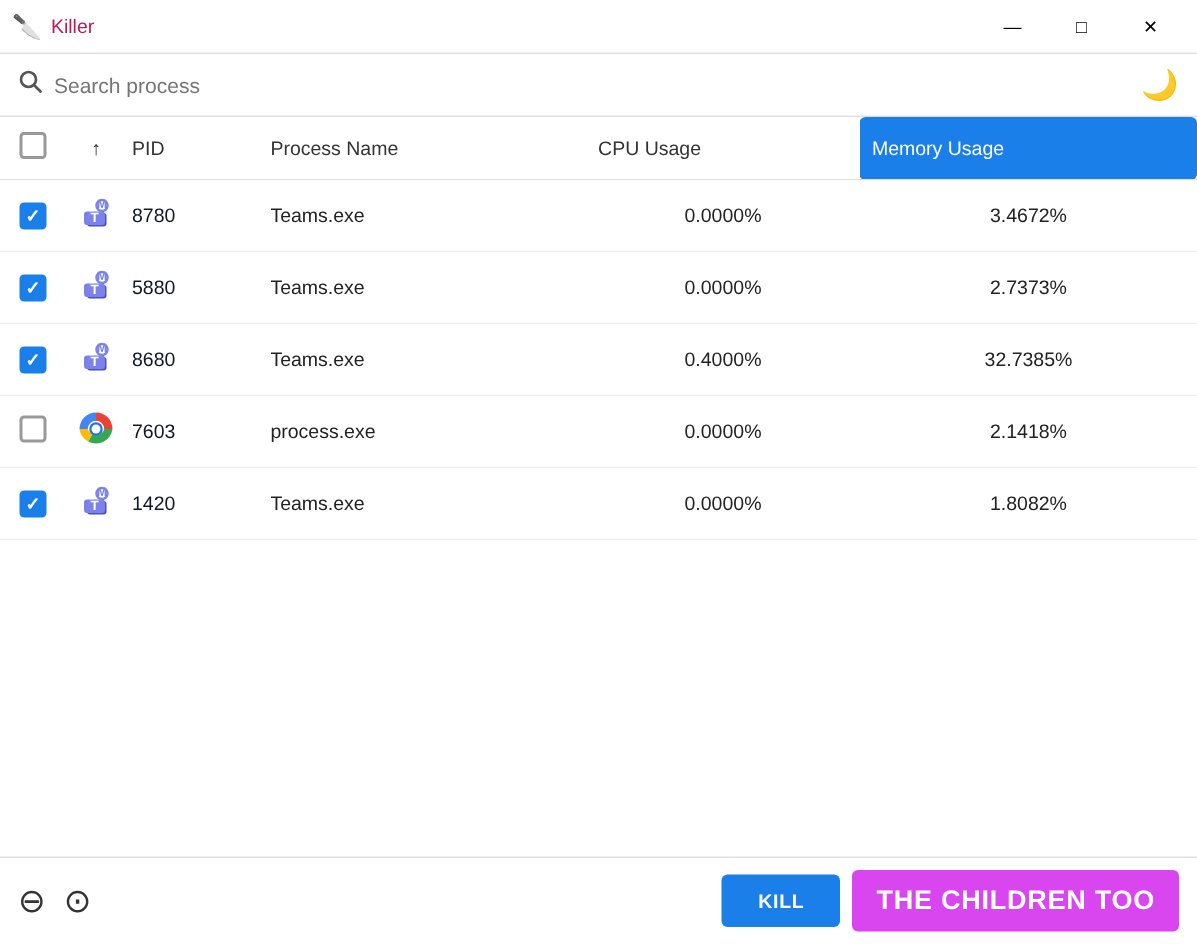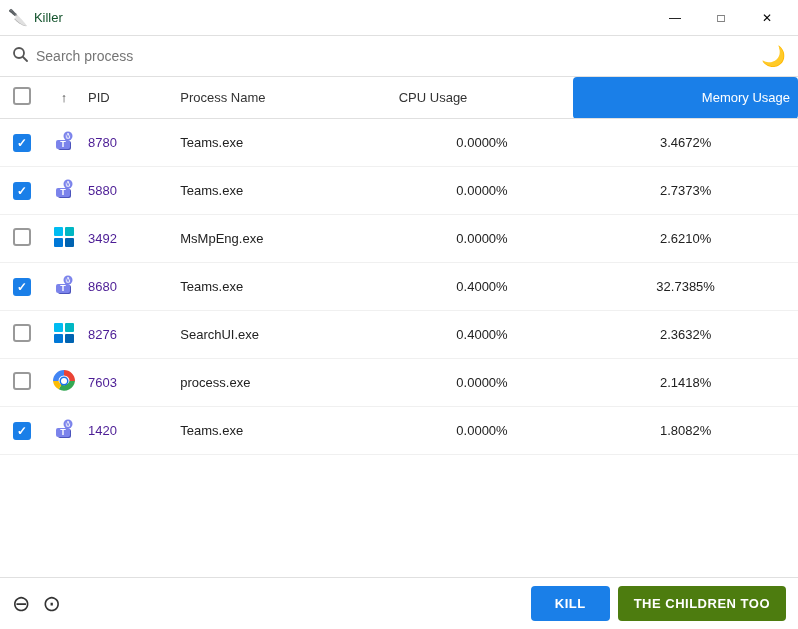--- a/index.html
+++ b/index.html
@@ -28,21 +28,21 @@
       display: flex;
       align-items: center;
       gap: 6px;
     }
     .title-bar-icon {
       font-size: 16px;
     }
     .title-bar-title {
       font-size: 13px;
       font-weight: 500;
-      color: #14532d;
+      color: #be185d;
     }
     .title-bar-controls {
       display: flex;
       align-items: center;
       gap: 0;
     }
     .title-bar-btn {
       width: 46px;
       height: 36px;
       display: flex;
@@ -102,39 +102,39 @@
       font-weight: 500;
       color: #333;
       background: #ffffff;
       position: sticky;
       top: 0;
       z-index: 1;
     }
     thead th.col-pid { text-align: left; padding-left: 4px; }
     thead th.col-cpu { text-align: left; }
     thead th.col-mem {
-      text-align: right;
+      text-align: left;
       background: #1a7fe8;
       color: #ffffff;
       border-radius: 4px;
     }
     thead th.col-check { width: 44px; text-align: center; }
     thead th.col-sort { width: 30px; text-align: center; }
 
     tbody tr {
       border-bottom: 1px solid #f0f0f0;
     }
     tbody td {
       padding: 10px 8px;
       font-size: 13px;
       color: #222;
       vertical-align: middle;
     }
     td.col-check { text-align: center; }
-    td.col-pid { text-align: left; padding-left: 4px; color: #4c1d95; }
+    td.col-pid { text-align: left; padding-left: 4px; color: #0f172a; }
     td.col-cpu { text-align: center; margin-top: 40px; }
     td.col-mem { text-align: center; }
 
     .process-icon {
       width: 24px;
       height: 24px;
       display: inline-flex;
       align-items: center;
       justify-content: center;
       flex-shrink: 0;
@@ -194,26 +194,26 @@
       border: none;
       border-radius: 4px;
       padding: 10px 24px;
       font-size: 13px;
       font-weight: 600;
       cursor: pointer;
       letter-spacing: 0.5px;
       margin-left: 48px;
     }
     .btn-children {
-      background: #4d7c0f;
+      background: #d946ef;
       color: #fff;
       border: none;
       border-radius: 4px;
       padding: 10px 16px;
-      font-size: 13px;
+      font-size: 18px;
       font-weight: 600;
       cursor: pointer;
       letter-spacing: 0.5px;
     }
 
     
     .table-container::-webkit-scrollbar { width: 6px; }
     .table-container::-webkit-scrollbar-track { background: #f0f0f0; }
     .table-container::-webkit-scrollbar-thumb { background: #ccc; border-radius: 3px; }
   </style>
@@ -297,76 +297,38 @@
     </svg>
             </span>
       </td>
       <td class="col-pid">5880</td>
       <td>Teams.exe</td>
       <td class="col-cpu">0.0000%</td>
       <td class="col-mem">2.7373%</td>
     </tr>
         <tr>
       <td class="col-check">
-        <div class="checkbox "></div>
-      </td>
-      <td>
-        <span class="process-icon">
-              <svg width="24" height="24" viewBox="0 0 24 24" xmlns="http://www.w3.org/2000/svg">
-        <rect x="2" y="2" width="9" height="9" rx="1" fill="#00BCF2"></rect>
-        <rect x="13" y="2" width="9" height="9" rx="1" fill="#00B7C3"></rect>
-        <rect x="2" y="13" width="9" height="9" rx="1" fill="#0078D7"></rect>
-        <rect x="13" y="13" width="9" height="9" rx="1" fill="#0063B1"></rect>
-      </svg>
-            </span>
-      </td>
-      <td class="col-pid">3492</td>
-      <td>MsMpEng.exe</td>
-      <td class="col-cpu">0.0000%</td>
-      <td class="col-mem">2.6210%</td>
-    </tr>
-        <tr>
-      <td class="col-check">
         <div class="checkbox checked"></div>
       </td>
       <td>
         <span class="process-icon">
               <svg width="24" height="24" viewBox="0 0 24 24" xmlns="http://www.w3.org/2000/svg">
       <circle cx="16" cy="7" r="4.5" fill="#7B83EB"></circle>
       <circle cx="16" cy="7" r="2.8" fill="white"></circle>
       <text x="16" y="8.5" text-anchor="middle" font-size="8" fill="#7B83EB" font-weight="bold" font-family="Arial">M</text>
       <rect x="6" y="12" width="13" height="9" rx="2" fill="#4B53BC"></rect>
       <rect x="4" y="11" width="14" height="9" rx="2" fill="#7B83EB"></rect>
       <text x="11" y="18" text-anchor="middle" font-size="9" fill="white" font-weight="bold" font-family="Arial">T</text>
     </svg>
             </span>
       </td>
       <td class="col-pid">8680</td>
       <td>Teams.exe</td>
       <td class="col-cpu">0.4000%</td>
       <td class="col-mem">32.7385%</td>
-    </tr>
-        <tr>
-      <td class="col-check">
-        <div class="checkbox "></div>
-      </td>
-      <td>
-        <span class="process-icon">
-              <svg width="24" height="24" viewBox="0 0 24 24" xmlns="http://www.w3.org/2000/svg">
-        <rect x="2" y="2" width="9" height="9" rx="1" fill="#00BCF2"></rect>
-        <rect x="13" y="2" width="9" height="9" rx="1" fill="#00B7C3"></rect>
-        <rect x="2" y="13" width="9" height="9" rx="1" fill="#0078D7"></rect>
-        <rect x="13" y="13" width="9" height="9" rx="1" fill="#0063B1"></rect>
-      </svg>
-            </span>
-      </td>
-      <td class="col-pid">8276</td>
-      <td>SearchUI.exe</td>
-      <td class="col-cpu">0.4000%</td>
-      <td class="col-mem">2.3632%</td>
     </tr>
         <tr>
       <td class="col-check">
         <div class="checkbox "></div>
       </td>
       <td>
         <span class="process-icon">
               <svg width="24" height="24" viewBox="0 0 24 24" xmlns="http://www.w3.org/2000/svg">
         <circle cx="12" cy="12" r="12" fill="#fff"></circle>
         <path d="M12 1 L23 12 A11 11 0 0 1 12 23 A11 11 0 0 1 1 12 A11 11 0 0 1 12 1Z" fill="#fff"></path>

